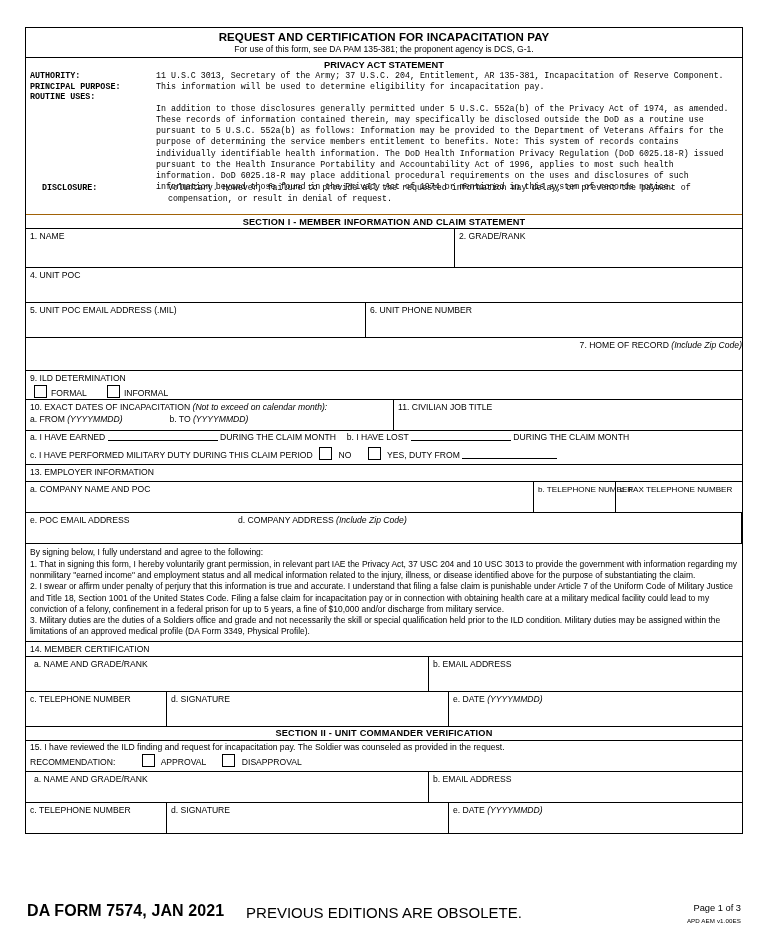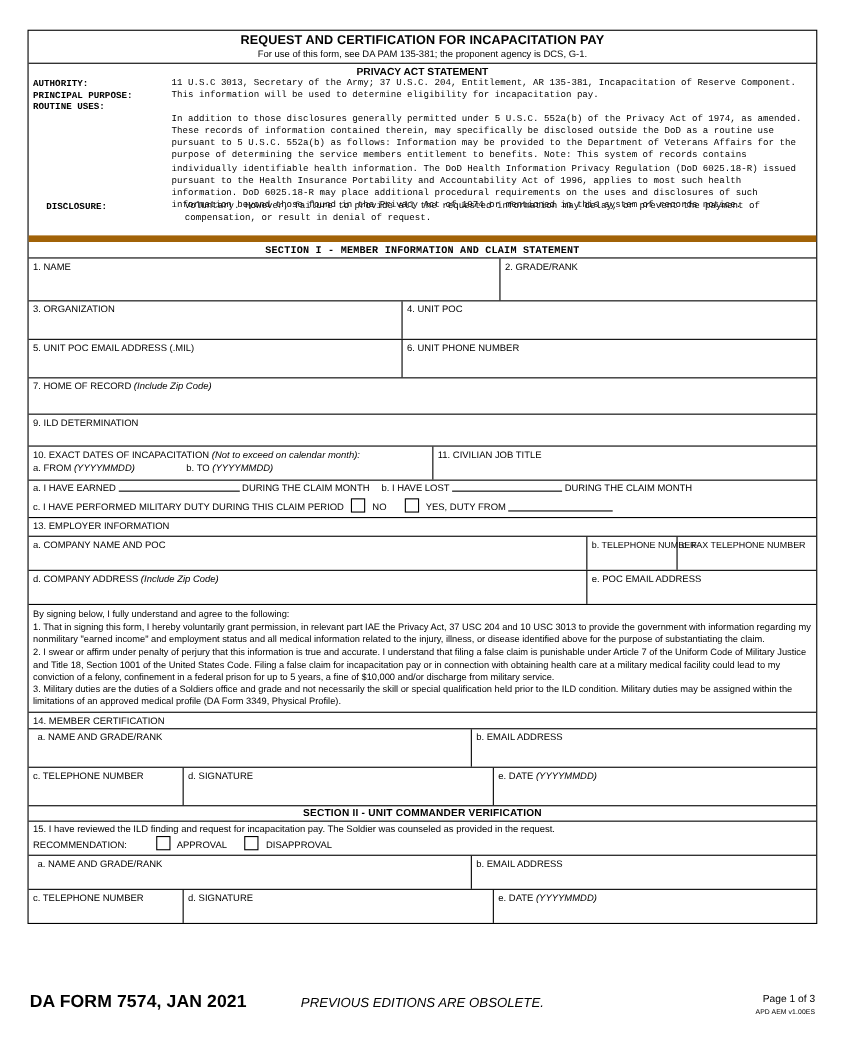--- a/index.html
+++ b/index.html
@@ -10,21 +10,21 @@
     -webkit-font-smoothing:none;
   }
   .page{position:relative;width:768px;height:756px;background:#fff;}
   .form{
     position:absolute;left:25px;top:27px;width:718px;
     border:1.5px solid #000;
     box-sizing:border-box;
     background:#fff;
   }
   .row{display:flex;box-sizing:border-box;}
-  .bt{border-top:6px solid #a16207;font-family:Liberation Mono, monospace;}
+  .bt{border-top:1px solid #a16207;}
   .bb{border-bottom:1px solid #000;}
   .br{border-right:1px solid #000;}
   .thickb{border-bottom:1.5px solid #000;}
 
   
   .title-block{text-align:center;padding:3px 0 2px;}
   .title{font-size:11.5px;font-weight:bold;letter-spacing:.1px;line-height:13px;}
   .subtitle{font-size:8.6px;line-height:11px;}
   .pas-title{text-align:center;font-size:9.3px;font-weight:bold;padding:2px 0 1px;}
 
@@ -43,21 +43,21 @@
     padding:1.5px 0 1.5px;letter-spacing:.2px;
   }
   
   .fld{box-sizing:border-box;padding:2px 0 0 4px;position:relative;}
   .lbl{font-size:8.6px;line-height:11px;white-space:nowrap;}
   .lbl i{font-style:italic;}
   .h38{height:38px;}
   .h34{height:34px;}
   .h30{height:30px;}
   .h28{height:28px;}
-  .h32{height:32px;}
+  .h32{height:32px;text-align:right;}
 
   .cb{
     display:inline-block;width:11px;height:11px;
     border:1.1px solid #000;background:#fff;
     vertical-align:-2px;margin:0 4px;
   }
   .blank{
     display:inline-block;border-bottom:1px solid #000;
     vertical-align:-1px;
   }
@@ -66,21 +66,21 @@
   .b-95{width:95px;}
 
   .agree{padding:3px 4px 3px 4px;}
   .agree p{margin:0;font-size:8.45px;line-height:11.3px;text-align:left;}
 
   
   .footer{
     position:absolute;left:25px;top:900px;width:718px;height:34px;
   }
   .f-form{position:absolute;left:2px;top:2px;font-size:16px;font-weight:bold;letter-spacing:.1px;}
-  .f-prev{position:absolute;left:0;right:0;top:4px;text-align:center;font-size:12px;font-style:italic;}
+  .f-prev{position:absolute;left:0;right:0;top:4px;text-align:center;font-size:15px;}
   .f-page{position:absolute;right:2px;top:3px;font-size:9.3px;}
   .f-apd{position:absolute;right:2px;top:17px;font-size:6.2px;letter-spacing:.1px;}
 </style>
 </head>
 <body>
 
 <div class="page">
  <div class="form">
 
   <div class="title-block bb">
@@ -117,23 +117,20 @@
   <div class="row bb">
     <div class="fld h38 br" style="width:429px">
       <div class="lbl">1.  NAME</div>
     </div>
     <div class="fld h38" style="flex:1">
       <div class="lbl">2. GRADE/RANK</div>
     </div>
   </div>
 
   <div class="row bb">
-    <div class="fld h34 br" style="width:340px">
-      <div class="lbl">3.  ORGANIZATION</div>
-    </div>
     <div class="fld h34" style="flex:1">
       <div class="lbl">4.  UNIT POC</div>
     </div>
   </div>
 
   <div class="row bb">
     <div class="fld h34 br" style="width:340px">
       <div class="lbl">5.  UNIT POC EMAIL ADDRESS (.MIL)</div>
     </div>
     <div class="fld h34" style="flex:1">
@@ -143,20 +140,24 @@
 
   <div class="row bb">
     <div class="fld h32" style="width:100%">
       <div class="lbl"><span>7.  HOME OF RECORD </span><i>(Include Zip Code)</i></div>
     </div>
   </div>
 
   <div class="row bb">
     <div class="fld h28" style="flex:1">
       <div class="lbl">9.  ILD DETERMINATION</div>
+      <div class="lbl" style="margin-top:1px">
+        <span class="cb"></span><span>FORMAL</span>
+        <span class="cb" style="margin-left:18px"></span><span>INFORMAL</span>
+      </div>
     </div>
   </div>
 
   <div class="row bb">
     <div class="fld h30 br" style="width:368px">
       <div class="lbl"><span>10.  EXACT DATES OF INCAPACITATION </span><i>(Not to exceed on calendar month):</i></div>
       <div class="lbl" style="margin-top:1px">
         <span>a.  FROM  </span><i>(YYYYMMDD)</i>
         <span style="display:inline-block;width:42px"></span>
         <span>b.  TO </span><i>(YYYYMMDD)</i>
@@ -197,25 +198,25 @@
       <div class="lbl">a.  COMPANY NAME AND POC</div>
     </div>
     <div class="fld h30 br" style="width:82px">
       <div class="lbl" style="font-size:8.1px">b.  TELEPHONE NUMBER</div>
     </div>
     <div class="fld h30" style="flex:1">
       <div class="lbl" style="font-size:8.1px">c.  FAX TELEPHONE NUMBER</div>
     </div>
   </div>
   <div class="row thickb">
+    <div class="fld h30" style="flex:1">
+      <div class="lbl">e.  POC EMAIL ADDRESS</div>
+    </div>
     <div class="fld h30 br" style="width:508px">
       <div class="lbl"><span>d.  COMPANY ADDRESS </span><i>(Include Zip Code)</i></div>
-    </div>
-    <div class="fld h30" style="flex:1">
-      <div class="lbl">e.  POC EMAIL ADDRESS</div>
     </div>
   </div>
 
   <div class="agree thickb">
     <p>By signing below, I fully understand and agree to the following:</p>
     <p>1.  That in signing this form, I hereby voluntarily grant permission,  in relevant part IAE the Privacy Act, 37 USC 204 and 10 USC 3013 to provide the government with information regarding my nonmilitary "earned income" and employment status and all medical information related to the injury, illness, or disease identified above for the purpose of substantiating the claim.</p>
     <p>2.  I swear or affirm under penalty of perjury that this information is true and accurate.  I understand that filing a false claim is punishable under Article 7 of the Uniform Code of Military Justice and Title 18, Section 1001 of the United States Code.  Filing a false claim for incapacitation pay or in connection with obtaining health care at a military medical facility could lead to my conviction of a felony, confinement in a federal prison for up to 5 years, a fine of $10,000 and/or discharge from military service.</p>
     <p>3.  Military duties are the duties of a Soldiers office and grade and not necessarily the skill or special qualification held prior to the ILD condition. Military duties may be assigned within the limitations of an approved medical profile (DA Form 3349, Physical Profile).</p>
   </div>
 

